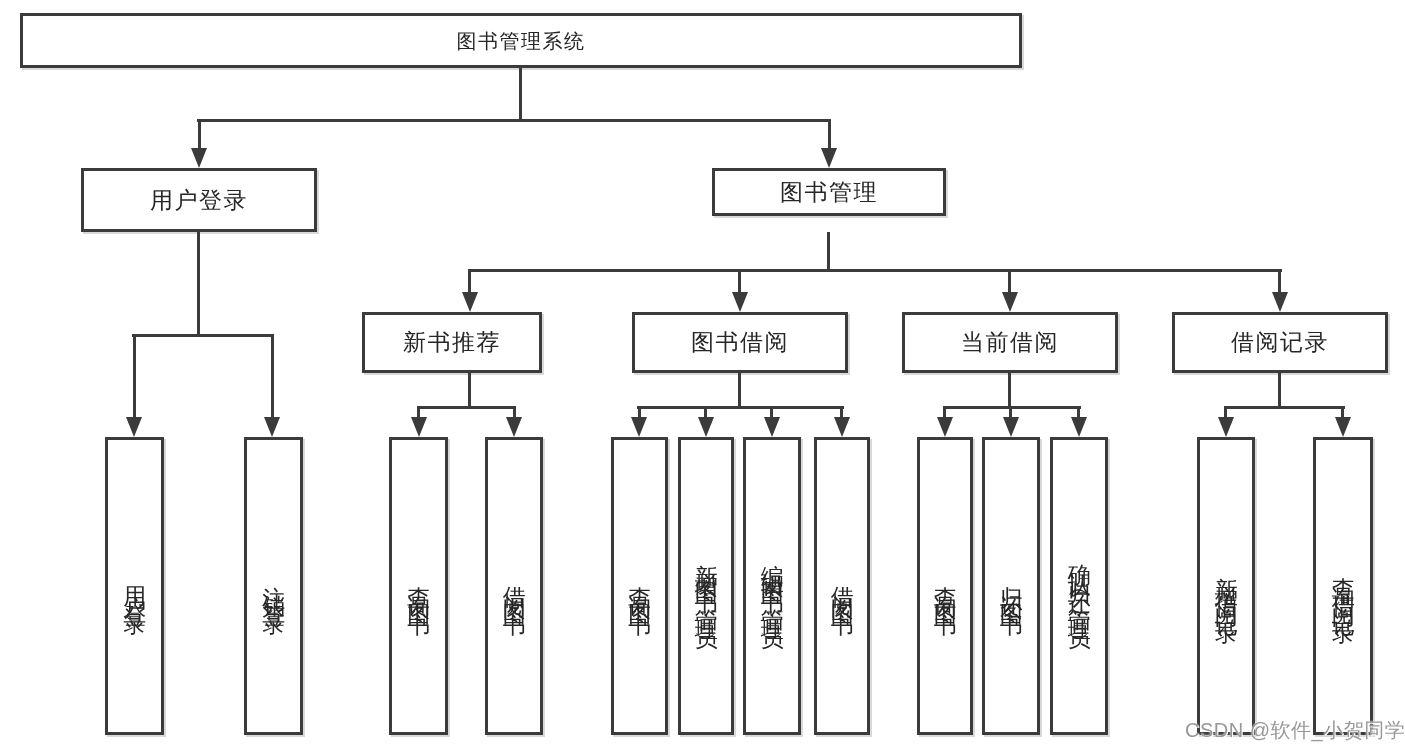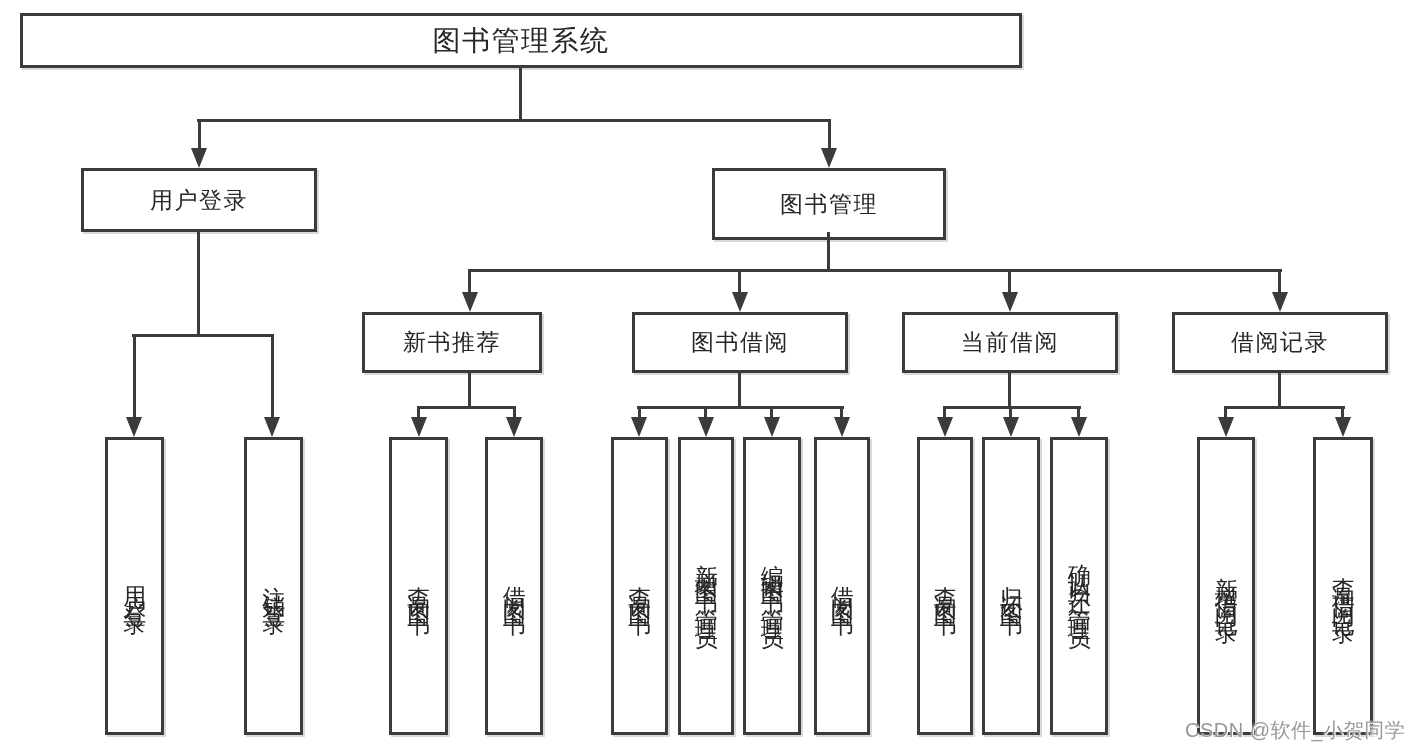--- a/index.html
+++ b/index.html
@@ -9,21 +9,21 @@
   }
   .box{
     position:absolute;box-sizing:border-box;background:#ffffff;
     border:3px solid #3b3b3b;
     box-shadow:2px 2px 0 rgba(120,120,120,0.28);
     display:flex;align-items:center;justify-content:center;
   }
   .hlabel{
     font-size:23px;color:#262626;letter-spacing:1.5px;white-space:nowrap;line-height:1;
   }
-  .root .hlabel{font-size:28px;}
+  .root .hlabel{font-size:20px;}
   .vlabel{
     writing-mode:vertical-rl;text-orientation:mixed;
     font-size:23px;color:#262626;letter-spacing:9px;line-height:1.1;white-space:nowrap;
   }
   .line{position:absolute;background:#3b3b3b;}
   .arrow{
     position:absolute;width:0;height:0;
     border-left:8px solid transparent;border-right:8px solid transparent;
     border-top:20px solid #3b3b3b;
   }
@@ -45,21 +45,21 @@
   <div class="line" style="left:519px;top:66px;width:3px;height:55px"></div>
   <div class="line" style="left:197px;top:119px;width:634px;height:3px"></div>
   <div class="line" style="left:198px;top:121px;width:3px;height:32px"></div>
   <div class="line" style="left:828px;top:121px;width:3px;height:32px"></div>
   <div class="arrow" style="left:191px;top:148px"></div>
   <div class="arrow" style="left:821px;top:148px"></div>
 
   <div class="box" style="left:81px;top:168px;width:236px;height:64px">
     <span class="hlabel">用户登录</span>
   </div>
-  <div class="box" style="left:712px;top:168px;width:234px;height:72px">
+  <div class="box" style="left:712px;top:168px;width:234px;height:48px">
     <span class="hlabel">图书管理</span>
   </div>
 
   <div class="line" style="left:197px;top:232px;width:3px;height:104px"></div>
   <div class="line" style="left:132px;top:334px;width:142px;height:3px"></div>
   <div class="line" style="left:133px;top:337px;width:3px;height:82px"></div>
   <div class="line" style="left:271px;top:337px;width:3px;height:82px"></div>
   <div class="arrow" style="left:126px;top:417px"></div>
   <div class="arrow" style="left:264px;top:417px"></div>
 

